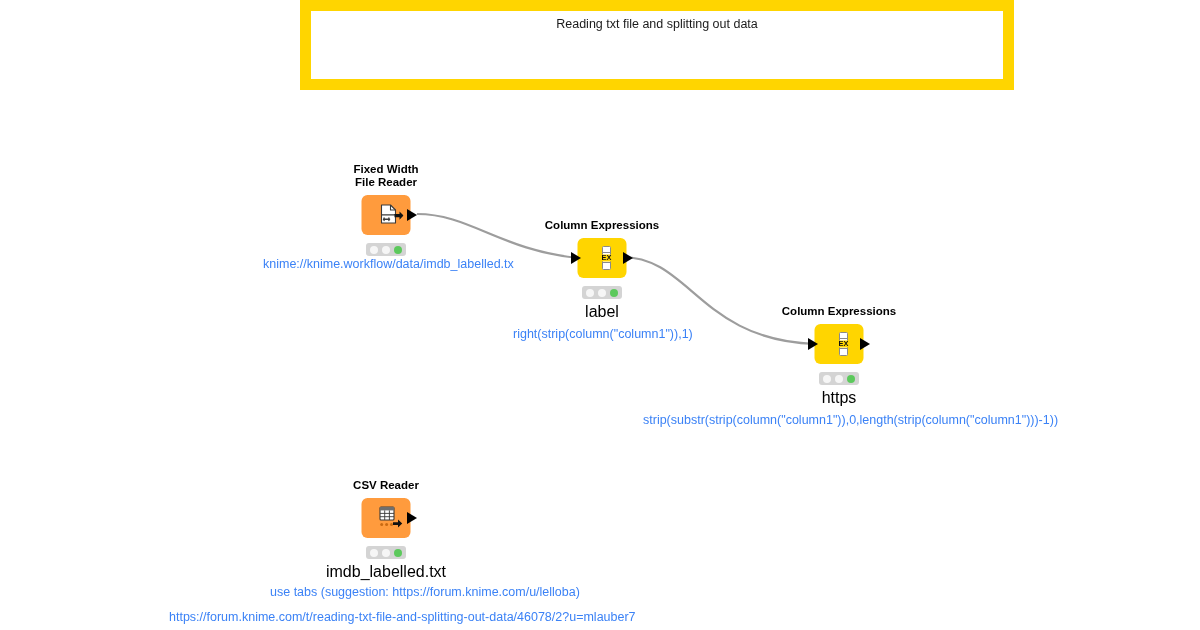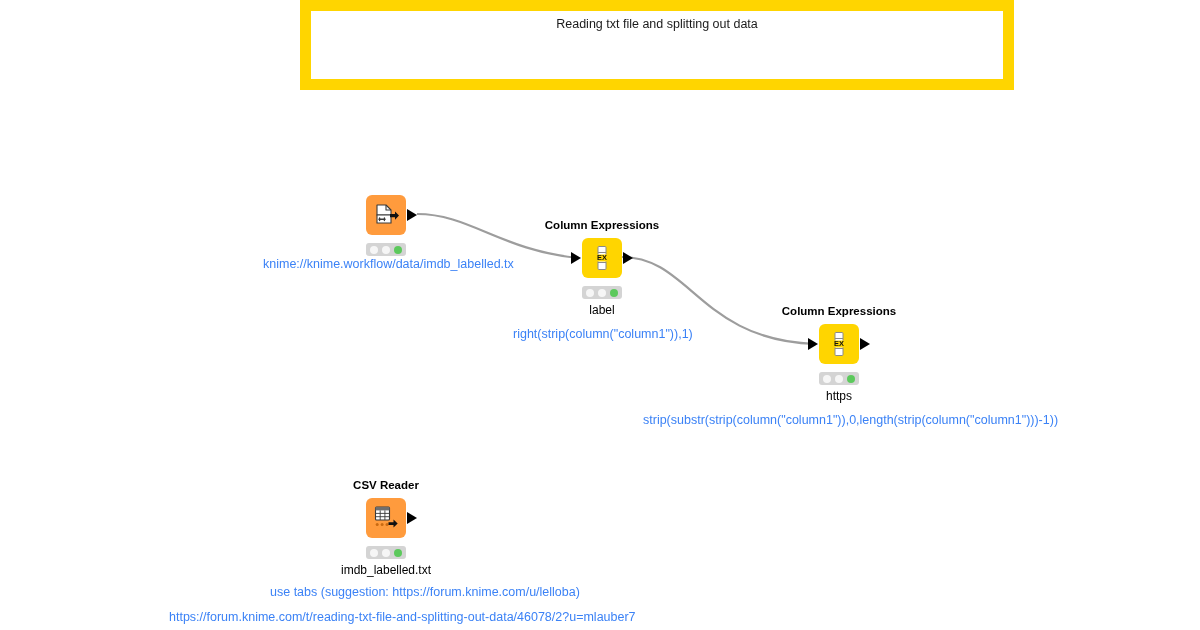--- a/index.html
+++ b/index.html
@@ -64,20 +64,21 @@
     position: absolute;
     left: 50%;
     top: 0;
     transform: translateX(-50%);
     width: 40px;
     height: 40px;
     border-radius: 6px;
     display: flex;
     align-items: center;
     justify-content: center;
+    padding-left: 9px;
   }
   .node-icon.orange { background: #ff9b3d; }
   .node-icon.yellow { background: #ffd500; }
 
   .port {
     position: absolute;
     top: 50%;
     transform: translateY(-50%);
     width: 0;
     height: 0;
@@ -115,21 +116,21 @@
   }
   .status-light.off { background: #f6f6f6; }
   .status-light.green { background: #5cc95c; }
 
   .node-label {
     position: absolute;
     left: 50%;
     transform: translateX(-50%);
     top: 65px;
     text-align: left;
-    font-size: 12px;
+    font-size: 16px;
     color: #000000;
     white-space: nowrap;
   }
 
   
   .caption {
     position: absolute;
     font-size: 12.5px;
     color: #3b82f6;
     white-space: nowrap;
@@ -159,20 +160,22 @@
     <div class="annotation-text" style="left: 8px; top: 6px; right: 8px;">Reading txt file and splitting out data</div>
   </div>
 
   <svg id="edges">
       <path d="M 417 214 C 470 214, 500 250, 578 258" class="edge-path"></path>
       <path d="M 622 257 C 690 257, 700 340, 815 344" class="edge-path"></path>
     </svg>
 
   <div id="nodes-layer">
       <div class="node" style="left: 327px; top: 195px;">
+        <div class="node-title">Fixed Width
+File Reader</div>
         <div class="node-body">
           <div class="node-icon orange" style="background: rgb(255, 155, 61);">
             <svg width="26" height="26" viewBox="0 0 26 26">
               <path d="M4 3 h9 l5 5 v5 h-14 z" fill="#ffffff" stroke="#3a3a3a" stroke-width="1.1" stroke-linejoin="round"></path>
               <path d="M13 3 v5 h5" fill="none" stroke="#3a3a3a" stroke-width="1.1" stroke-linejoin="round"></path>
               <path d="M4 13 h14 v8 h-14 z" fill="#ffffff" stroke="#3a3a3a" stroke-width="1.1"></path>
               <path d="M6 17.2 h6" stroke="#3a3a3a" stroke-width="1.5" stroke-linecap="round"></path>
               <path d="M6.6 15.9 v2.6 M11.4 15.9 v2.6" stroke="#3a3a3a" stroke-width="1.3" stroke-linecap="round"></path>
               <path d="M17 12 h5 v-2.6 l4 4.2 -4 4.2 v-2.6 h-5 z" fill="#111111"></path>
             </svg>

